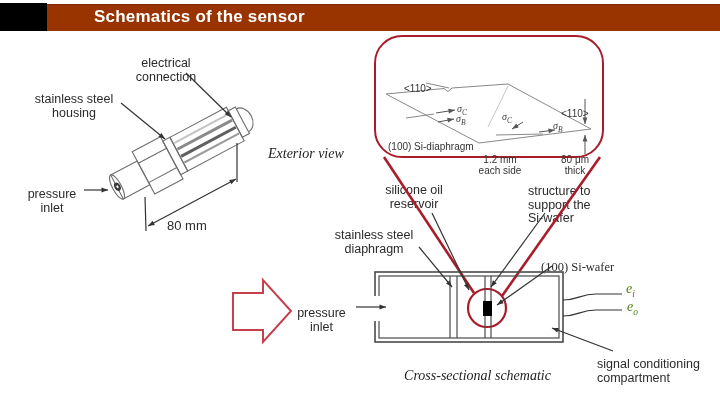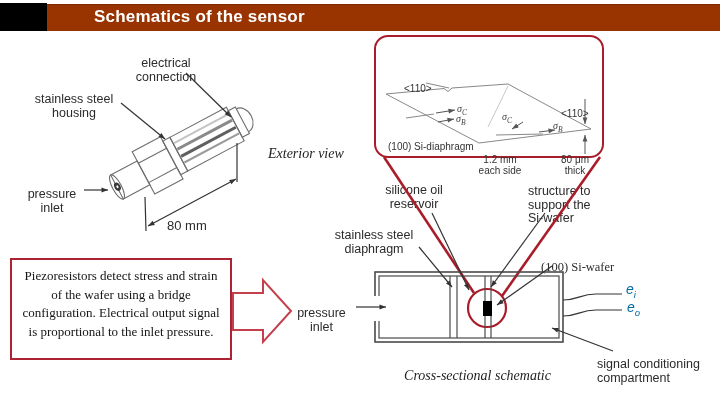--- a/index.html
+++ b/index.html
@@ -14,26 +14,26 @@
   .tb-black{position:absolute;left:0;top:3px;width:47px;height:28px;background:#000;}
   .tb-red{position:absolute;left:47px;top:4px;width:673px;height:26px;background:var(--title_bar);
           border-top:1px solid var(--title_bar_edge);}
   .tb-text{position:absolute;left:9px;top:2px;color:#fff;font-weight:bold;font-size:17px;letter-spacing:.2px;margin-left:38px;}
   
   .lbl{position:absolute;color:var(--ink);font-size:12.5px;line-height:13.5px;white-space:pre-line;margin-top:12px;}
   .sm{font-size:10px;line-height:11px;color:#333;}
   .serif-it{font-family:"Liberation Serif","DejaVu Serif",serif;font-style:italic;font-size:14px;color:#222;white-space:nowrap;}
   .sig{font-family:"Liberation Serif","DejaVu Serif",serif;font-style:italic;font-size:10px;color:#444;white-space:nowrap;}
   .sig sub{font-size:7.5px;}
-  .eio{font-family:Liberation Sans, sans-serif;font-style:italic;font-size:14px;color:#0369a1;}
+  .eio{font-family:Liberation Serif, serif;font-style:italic;font-size:14px;color:#4d7c0f;}
   .eio sub{font-size:9.5px;}
   .ctr{text-align:center;} .rgt{text-align:center;}
   
   #inset{position:absolute;left:374px;top:35px;width:230px;height:123px;box-sizing:border-box;
-         border:2.5px solid var(--callout);border-radius:14px;background:#fff;}
+         border:2.5px solid var(--callout);border-radius:28px;background:#fff;}
   #inset svg{position:absolute;left:0;top:0;}
   
   #note{position:absolute;left:10px;top:258px;width:222px;height:102px;box-sizing:border-box;
         border:2px solid var(--note_border);background:#fff;
         font-family:"Liberation Serif","DejaVu Serif",serif;font-size:13px;line-height:18.5px;
         color:#141414;text-align:center;padding:7px 6px 0 6px;}
   
   #art{position:absolute;left:0;top:0;pointer-events:none;}
   .thin{stroke:#333;stroke-width:1.2;fill:none;}
   .draw{stroke:var(--draw);stroke-width:1.1;fill:none;}
@@ -112,23 +112,20 @@
 diaphragm</div>
   <div class="lbl" style="left:541px;top:249px;width:110px;font-family:Liberation Serif, serif;">(100) Si-wafer</div>
   <div class="lbl rgt" style="left:290px;top:295px;width:63px;">pressure
 inlet</div>
   <div class="lbl" style="left:597px;top:346px;width:125px;">signal conditioning
 compartment</div>
   <span class="eio" style="position:absolute;left:626px;top:281px;"><span>e</span><sub>i</sub></span>
   <span class="eio" style="position:absolute;left:627px;top:299px;"><span>e</span><sub>o</sub></span>
   <div class="serif-it ctr" style="position:absolute;left:385px;top:368px;width:185px;">Cross-sectional schematic</div>
 
-  <div id="note">
-    <span>Piezoresistors detect stress and strain of the wafer using a bridge configuration. Electrical output signal is proportional to the inlet pressure.</span>
-  </div>
 
   <svg id="art" width="720" height="405" viewBox="0 0 720 405">
 
     <g transform="translate(117,187) rotate(-28)">
       <rect class="draw" x="70" y="-19" width="64" height="38" fill="#f6f6f6"></rect>
       <line x1="71" y1="-12" x2="133" y2="-12" stroke="#c4c4c4" stroke-width="2"></line>
       <line x1="71" y1="-5" x2="133" y2="-5" stroke="#8a8a8a" stroke-width="3"></line>
       <line x1="71" y1="3" x2="133" y2="3" stroke="#5f5f5f" stroke-width="3"></line>
       <line x1="71" y1="10" x2="133" y2="10" stroke="#9a9a9a" stroke-width="2"></line>
       <rect class="draw" x="62" y="-19" width="8" height="38" fill="#fbfbfb"></rect>

